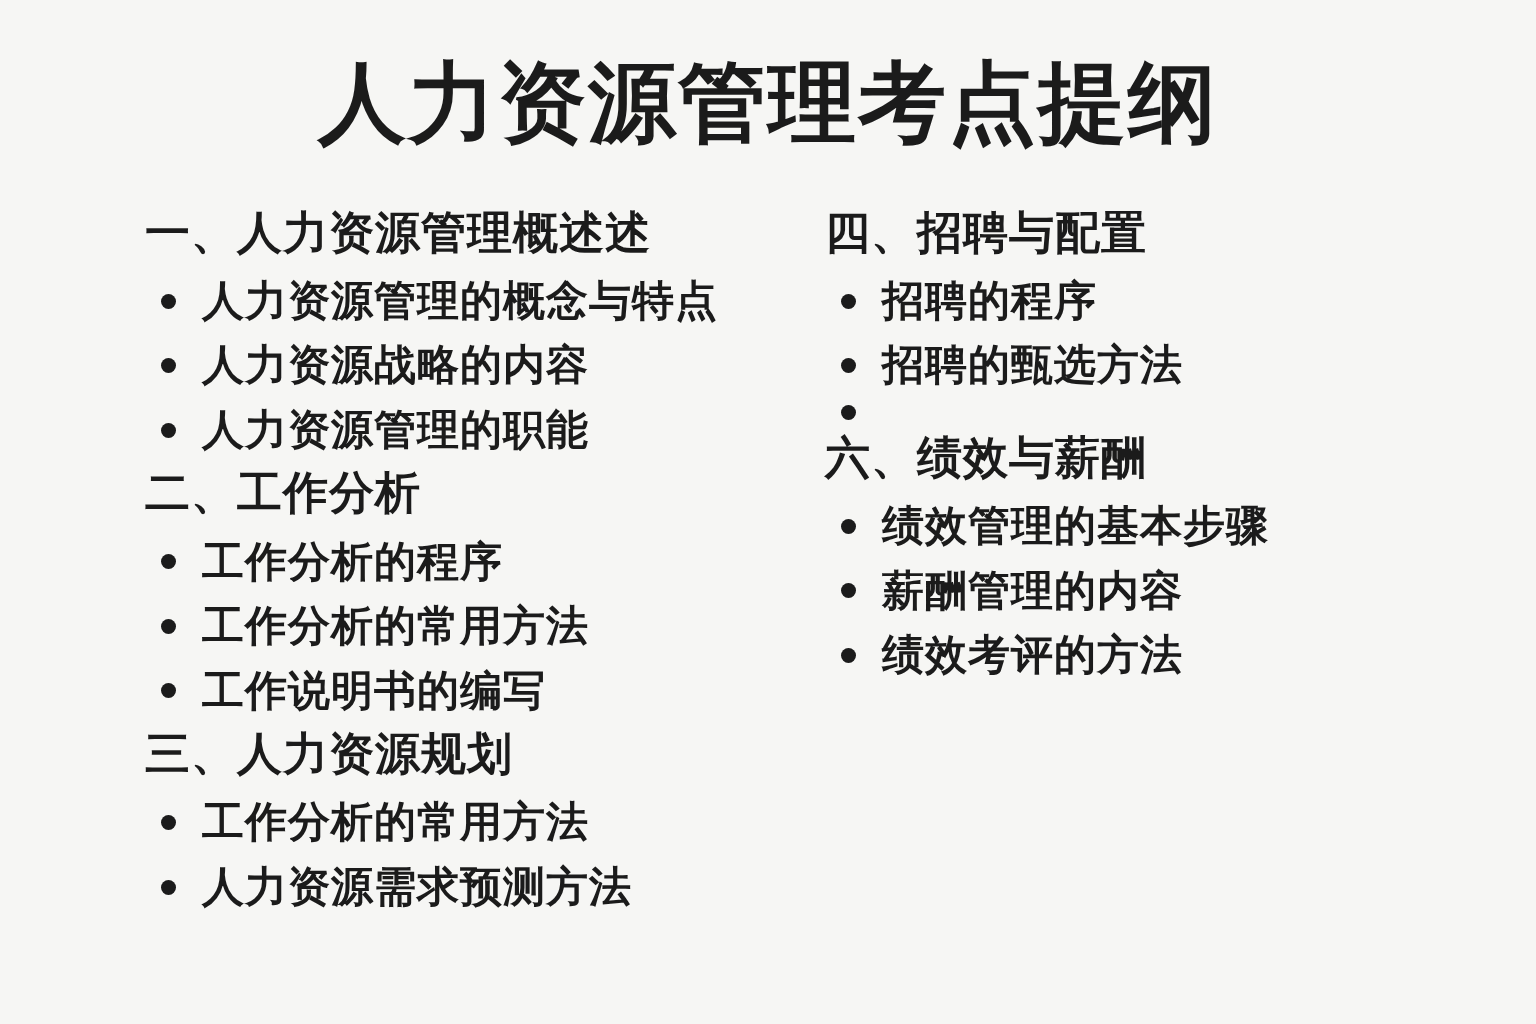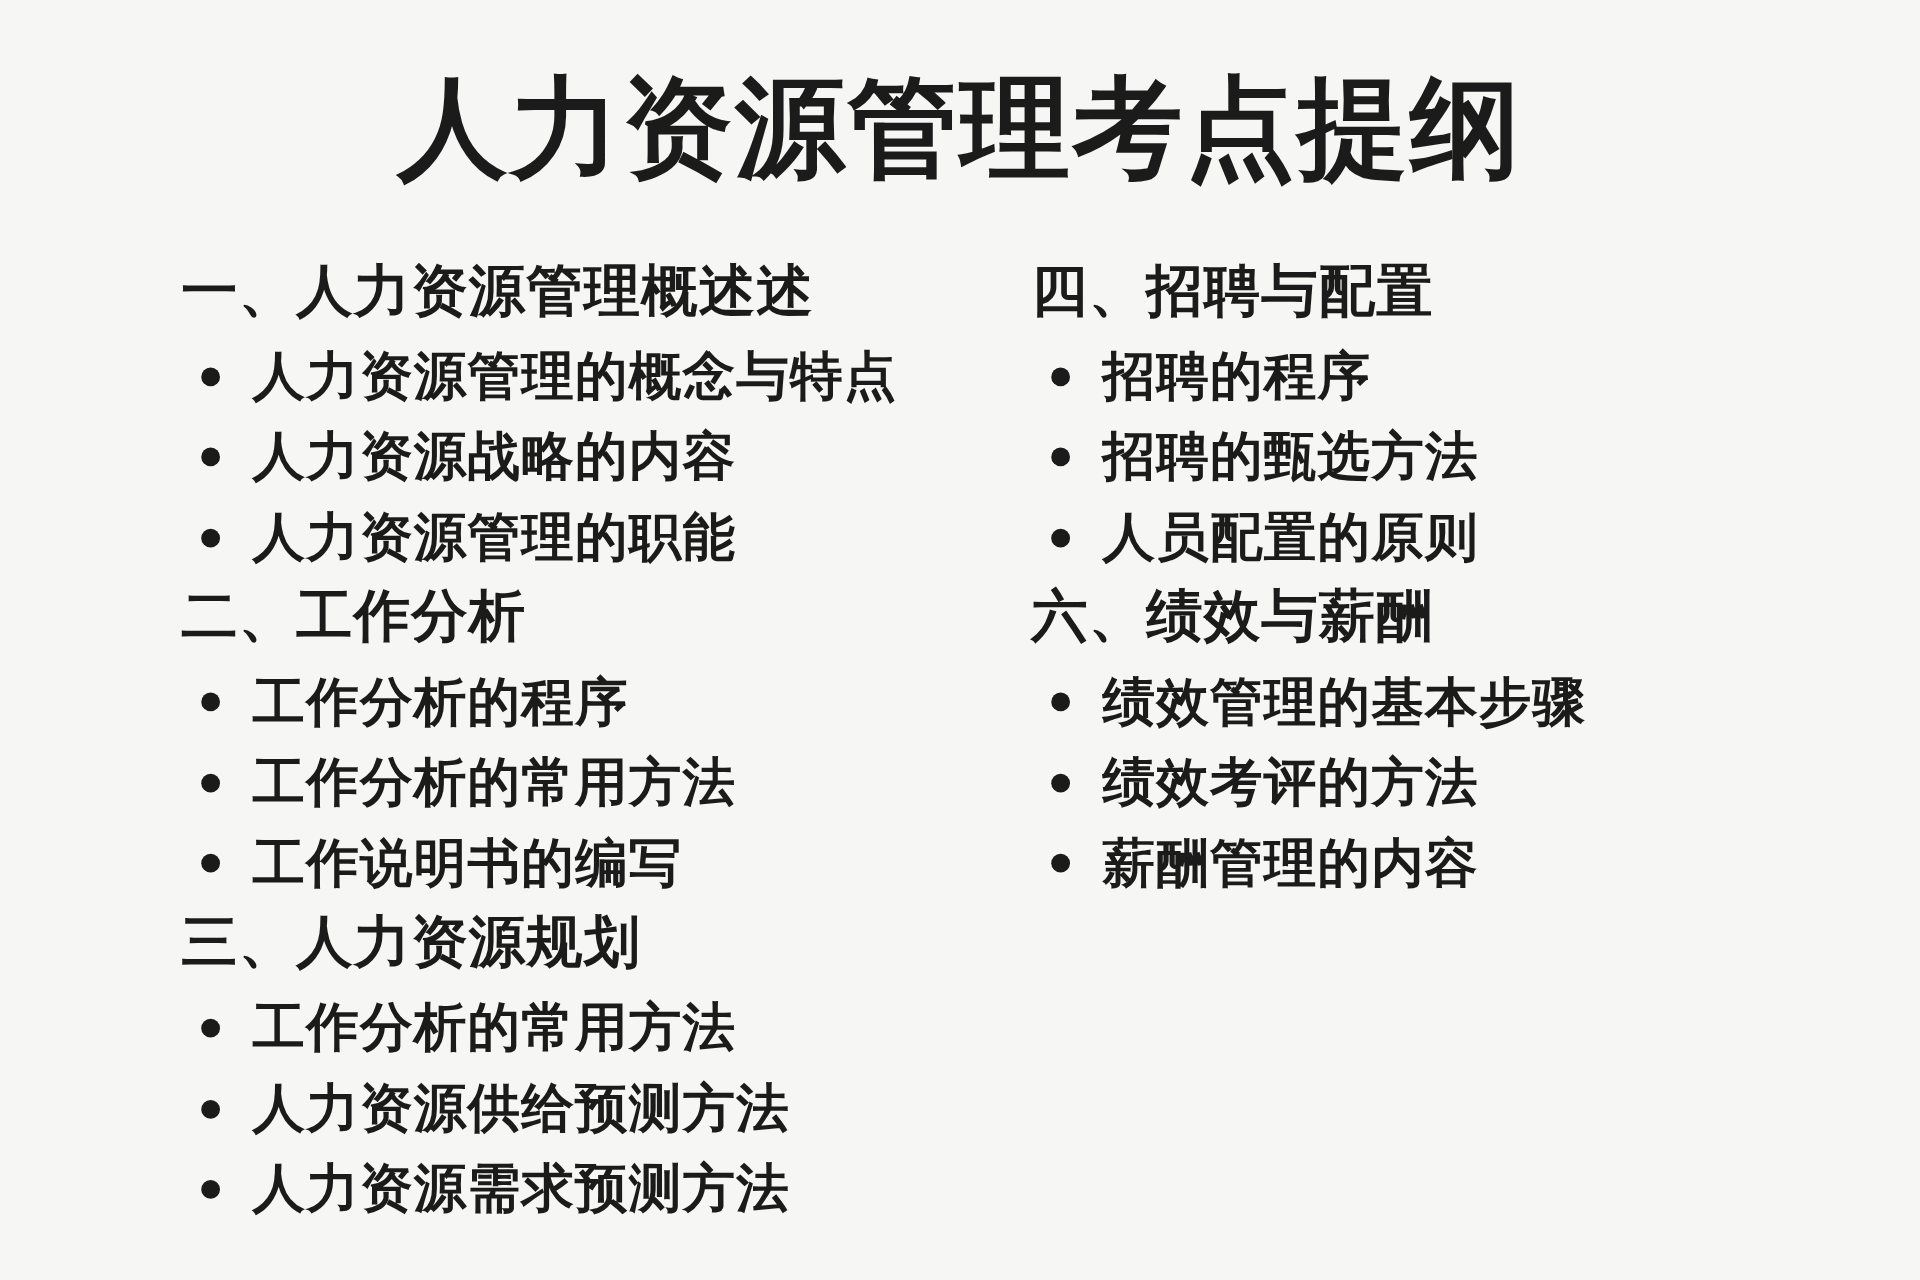--- a/index.html
+++ b/index.html
@@ -124,24 +124,20 @@
 
       <div class="section">
         <h2 class="section-heading">三、人力资源规划</h2>
         <ul class="bullet-list">
           <li class="bullet-item">
             <span class="dot"></span>
             <span>工作分析的常用方法</span>
           </li>
           <li class="bullet-item">
             <span class="dot"></span>
-            <span>人力资源供给预测方法</span>
-          </li>
-          <li class="bullet-item">
-            <span class="dot"></span>
             <span>人力资源需求预测方法</span>
           </li>
         </ul>
       </div>
 
     </div>
 
     <div class="col-right">
 
       <div class="section">
@@ -150,40 +146,39 @@
           <li class="bullet-item">
             <span class="dot"></span>
             <span>招聘的程序</span>
           </li>
           <li class="bullet-item">
             <span class="dot"></span>
             <span>招聘的甄选方法</span>
           </li>
           <li class="bullet-item">
             <span class="dot"></span>
-            <span>人员配置的原则</span>
           </li>
         </ul>
       </div>
 
 
       <div class="section">
         <h2 class="section-heading">六、绩效与薪酬</h2>
         <ul class="bullet-list">
           <li class="bullet-item">
             <span class="dot"></span>
             <span>绩效管理的基本步骤</span>
           </li>
           <li class="bullet-item">
             <span class="dot"></span>
-            <span>绩效考评的方法</span>
+            <span>薪酬管理的内容</span>
           </li>
           <li class="bullet-item">
             <span class="dot"></span>
-            <span>薪酬管理的内容</span>
+            <span>绩效考评的方法</span>
           </li>
         </ul>
       </div>
 
     </div>
 
   </div>
 </div>
 
 </body></html>

